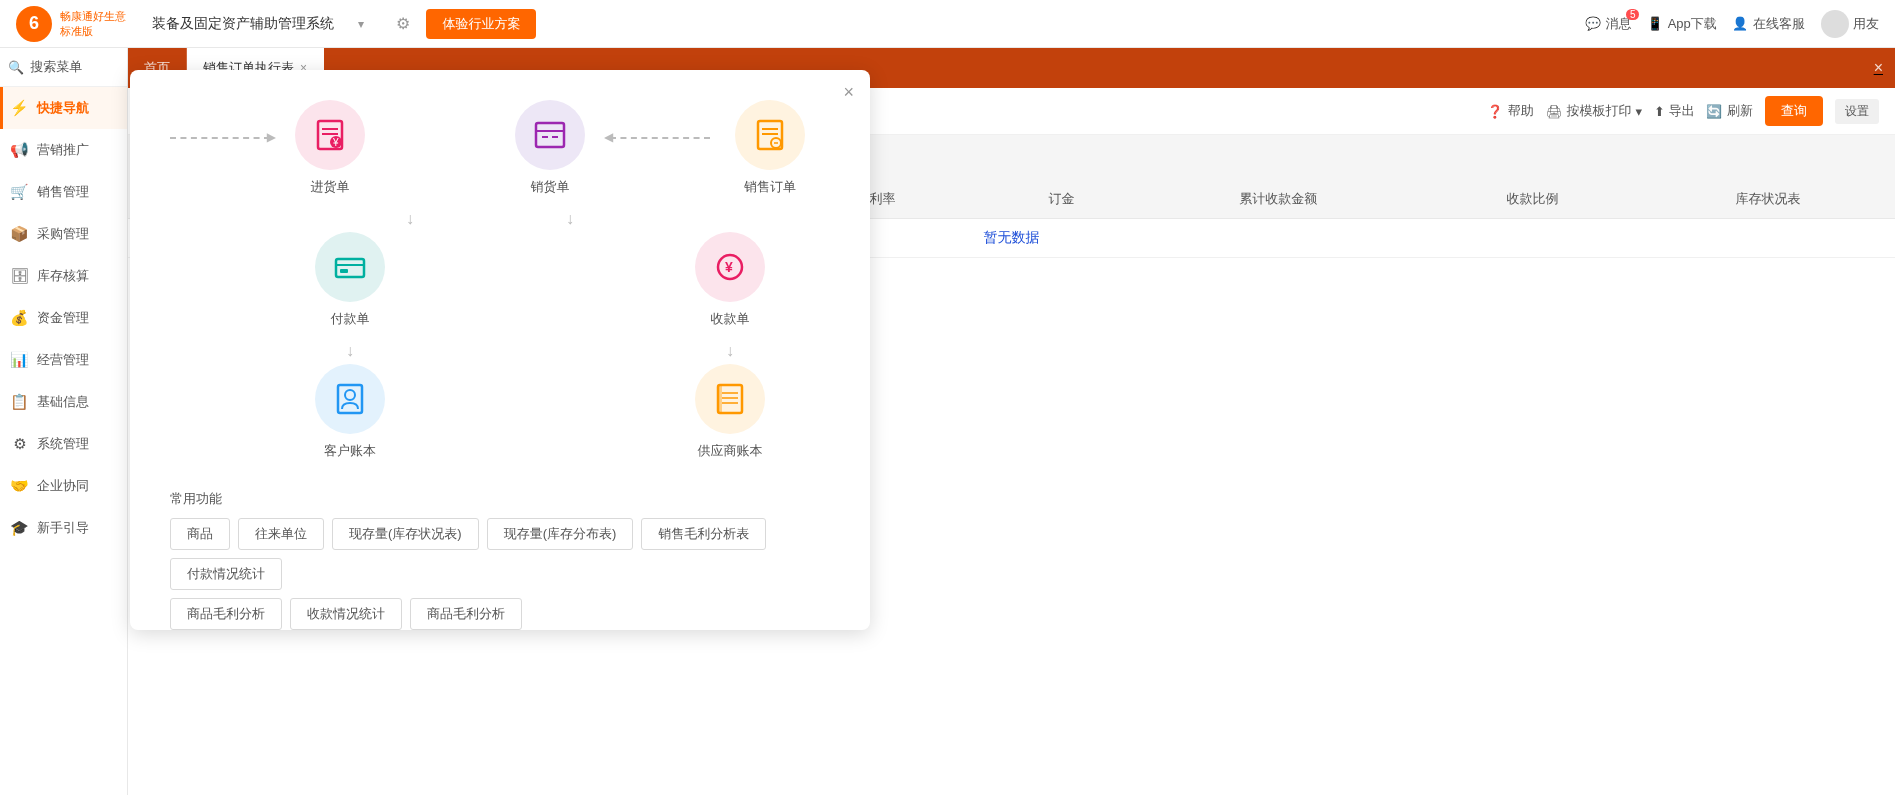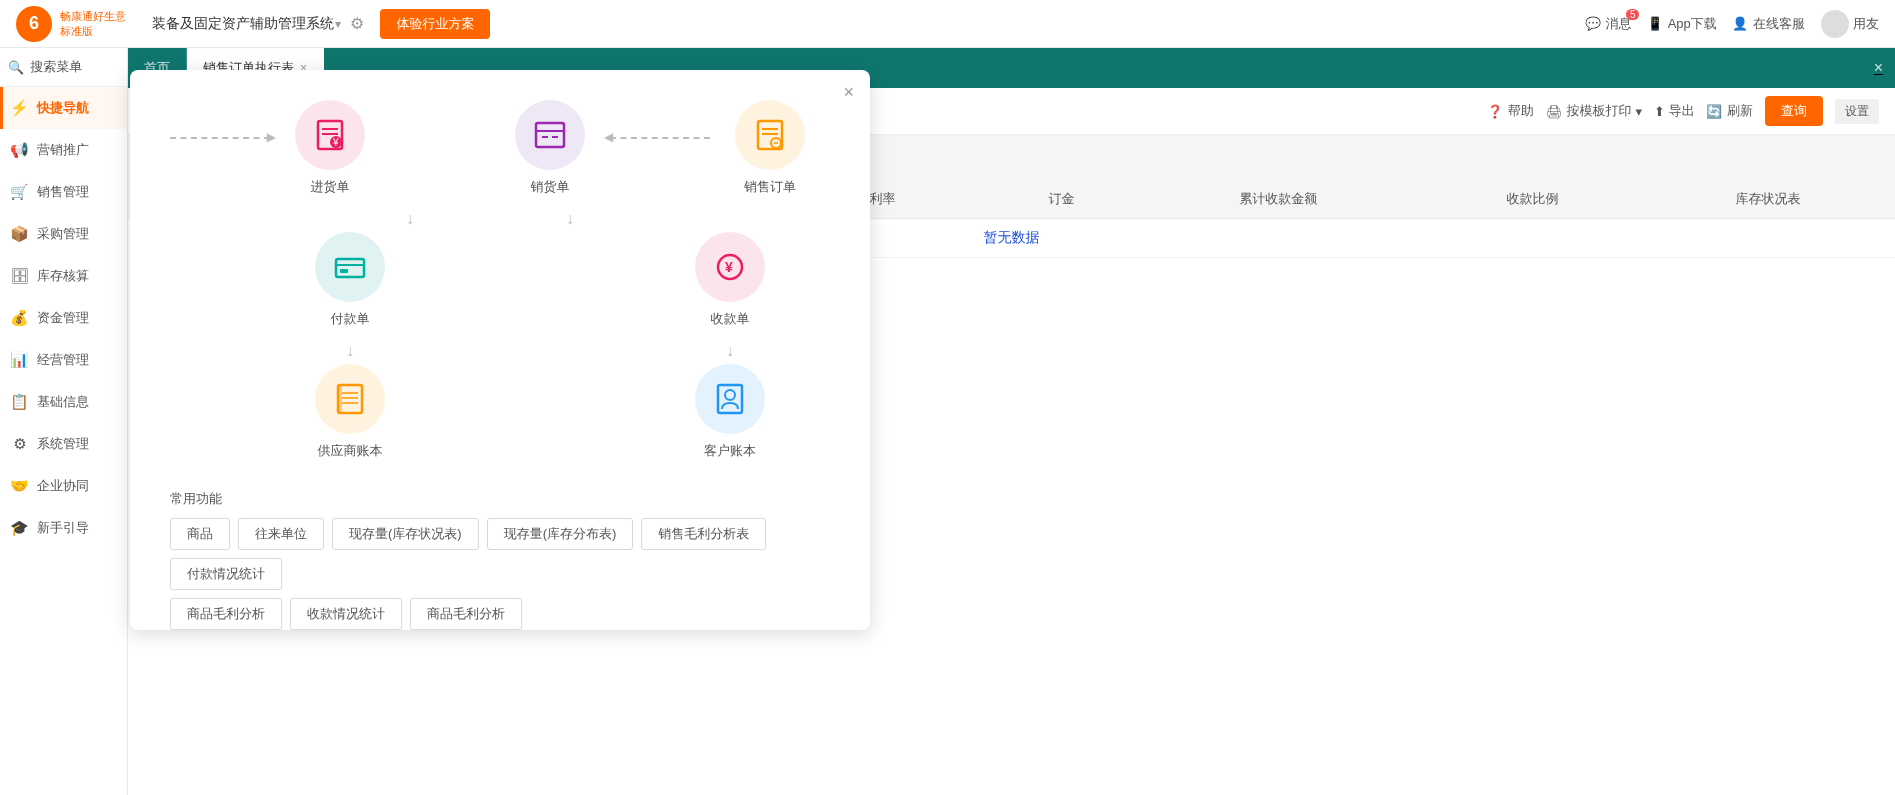--- a/index.html
+++ b/index.html
@@ -9,32 +9,32 @@
     .app-container { display: flex; flex-direction: column; height: 795px; width: 1895px; }
     .top-bar { height: 48px; background: #fff; display: flex; align-items: center; padding: 0 16px; border-bottom: 1px solid #e8e8e8; flex-shrink: 0; }
     .main-area { display: flex; flex: 1; overflow: hidden; }
     .sidebar { width: 128px; background: #fff; border-right: 1px solid #e8e8e8; flex-shrink: 0; display: flex; flex-direction: column; }
     .content-area { flex: 1; display: flex; flex-direction: column; overflow: hidden; }
 
     
     .logo-area { display: flex; align-items: center; gap: 8px; width: 128px; flex-shrink: 0; }
     .logo-icon { width: 36px; height: 36px; background: #ff6600; border-radius: 50%; display: flex; align-items: center; justify-content: center; color: white; font-size: 18px; font-weight: bold; }
     .logo-text { font-size: 11px; color: #ff6600; line-height: 1.3; }
-    .system-title { display: flex; align-items: center; gap: 1px; margin-left: 8px; }
+    .system-title { display: flex; align-items: center; gap: 24px; margin-left: 8px; }
     .system-title-text { font-size: 14px; color: #333; }
     .title-arrow { color: #999; font-size: 12px; }
     .settings-icon { color: #999; font-size: 16px; cursor: pointer; margin-left: 8px; }
     .trial-btn { margin-left: 16px; background: #ff6600; color: white; border: none; padding: 6px 16px; border-radius: 4px; cursor: pointer; font-size: 13px; }
     .top-right { margin-left: auto; display: flex; align-items: center; gap: 16px; }
     .top-right-item { display: flex; align-items: center; gap: 4px; color: #555; font-size: 13px; cursor: pointer; position: relative; }
     .badge { background: #ff4d4f; color: white; border-radius: 10px; font-size: 10px; padding: 0 4px; position: absolute; top: -6px; right: -8px; }
     .user-avatar { width: 28px; height: 28px; background: #ddd; border-radius: 50%; display: flex; align-items: center; justify-content: center; font-size: 12px; color: #666; }
 
     
-    .tab-bar { height: 40px; background: #0f766e; display: flex; align-items: stretch; flex-shrink: 0; text-decoration: underline; }
+    .tab-bar { height: 40px; background: #c2410c; display: flex; align-items: stretch; flex-shrink: 0; text-decoration: underline; }
     .tab { padding: 0 16px; display: flex; align-items: center; gap: 6px; cursor: pointer; font-size: 13px; color: rgba(255,255,255,0.85); border-right: 1px solid rgba(255,255,255,0.2); }
     .tab.active { background: #fff; color: #333; }
     .tab-close { font-size: 12px; color: #999; cursor: pointer; }
 
     
     .sidebar-search { padding: 10px 8px; border-bottom: 1px solid #f0f0f0; display: flex; align-items: center; gap: 6px; color: #555; cursor: pointer; }
     .sidebar-item { padding: 12px 8px; display: flex; align-items: center; gap: 8px; cursor: pointer; color: #555; font-size: 13px; border-left: 3px solid transparent; }
     .sidebar-item.active { background: #fff7f0; color: #ff6600; border-left-color: #ff6600; font-weight: bold; }
     .sidebar-icon { width: 18px; height: 18px; display: flex; align-items: center; justify-content: center; font-size: 15px; }
 
@@ -353,41 +353,41 @@
         <span class="flow-arrow-down">↓</span>
       </div>
       <div style="display:flex; flex-direction:column; align-items:center; width:120px;">
         <span class="flow-arrow-down">↓</span>
       </div>
     </div>
 
     <div class="flow-row" style="justify-content: flex-start; padding-left: 120px; gap: 260px;">
 
       <div class="flow-item">
+        <div class="flow-circle circle-blue-light" style="width:70px; height:70px; border-radius:50%; display:flex; align-items:center; justify-content:center;">
+          <svg width="36" height="36" viewBox="0 0 36 36">
+              <rect x="6" y="4" width="24" height="28" rx="2" fill="none" stroke="#2196f3" stroke-width="2.5"></rect>
+              <circle cx="18" cy="14" r="5" fill="none" stroke="#2196f3" stroke-width="2"></circle>
+              <path d="M10 28 Q10 22 18 22 Q26 22 26 28" fill="none" stroke="#2196f3" stroke-width="2"></path>
+            </svg>
+        </div>
+        <span class="flow-label">客户账本</span>
+      </div>
+
+      <div class="flow-item">
         <div class="flow-circle circle-orange" style="width:70px; height:70px; border-radius:50%; display:flex; align-items:center; justify-content:center;">
           <svg width="36" height="36" viewBox="0 0 36 36">
               <rect x="6" y="4" width="24" height="28" rx="2" fill="none" stroke="#ff9800" stroke-width="2.5"></rect>
               <line x1="10" y1="12" x2="26" y2="12" stroke="#ff9800" stroke-width="1.5"></line>
               <line x1="10" y1="17" x2="26" y2="17" stroke="#ff9800" stroke-width="1.5"></line>
               <line x1="10" y1="22" x2="26" y2="22" stroke="#ff9800" stroke-width="1.5"></line>
               <rect x="6" y="4" width="4" height="28" rx="1" fill="#ff9800" opacity="0.4"></rect>
             </svg>
         </div>
         <span class="flow-label">供应商账本</span>
-      </div>
-
-      <div class="flow-item">
-        <div class="flow-circle circle-blue-light" style="width:70px; height:70px; border-radius:50%; display:flex; align-items:center; justify-content:center;">
-          <svg width="36" height="36" viewBox="0 0 36 36">
-              <rect x="6" y="4" width="24" height="28" rx="2" fill="none" stroke="#2196f3" stroke-width="2.5"></rect>
-              <circle cx="18" cy="14" r="5" fill="none" stroke="#2196f3" stroke-width="2"></circle>
-              <path d="M10 28 Q10 22 18 22 Q26 22 26 28" fill="none" stroke="#2196f3" stroke-width="2"></path>
-            </svg>
-        </div>
-        <span class="flow-label">客户账本</span>
       </div>
     </div>
   </div>
 
   <div class="common-functions">
     <div class="common-title">常用功能</div>
     <div class="func-buttons">
       <button class="func-btn">商品</button>
       <button class="func-btn">往来单位</button>
       <button class="func-btn">现存量(库存状况表)</button>

